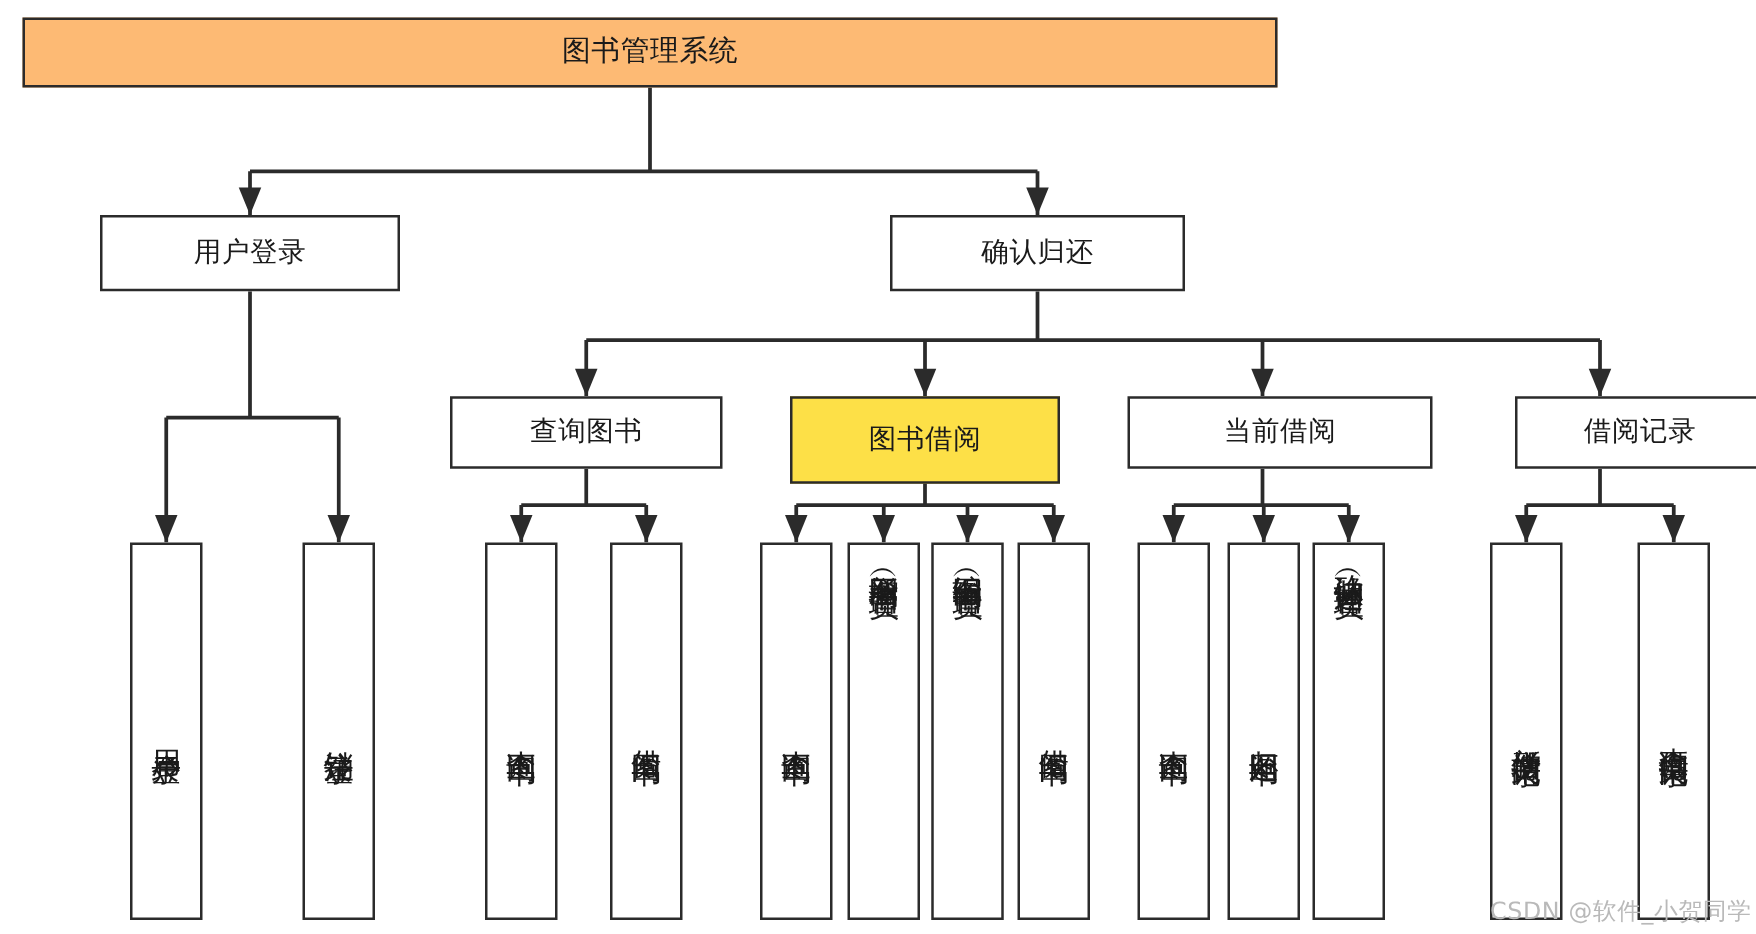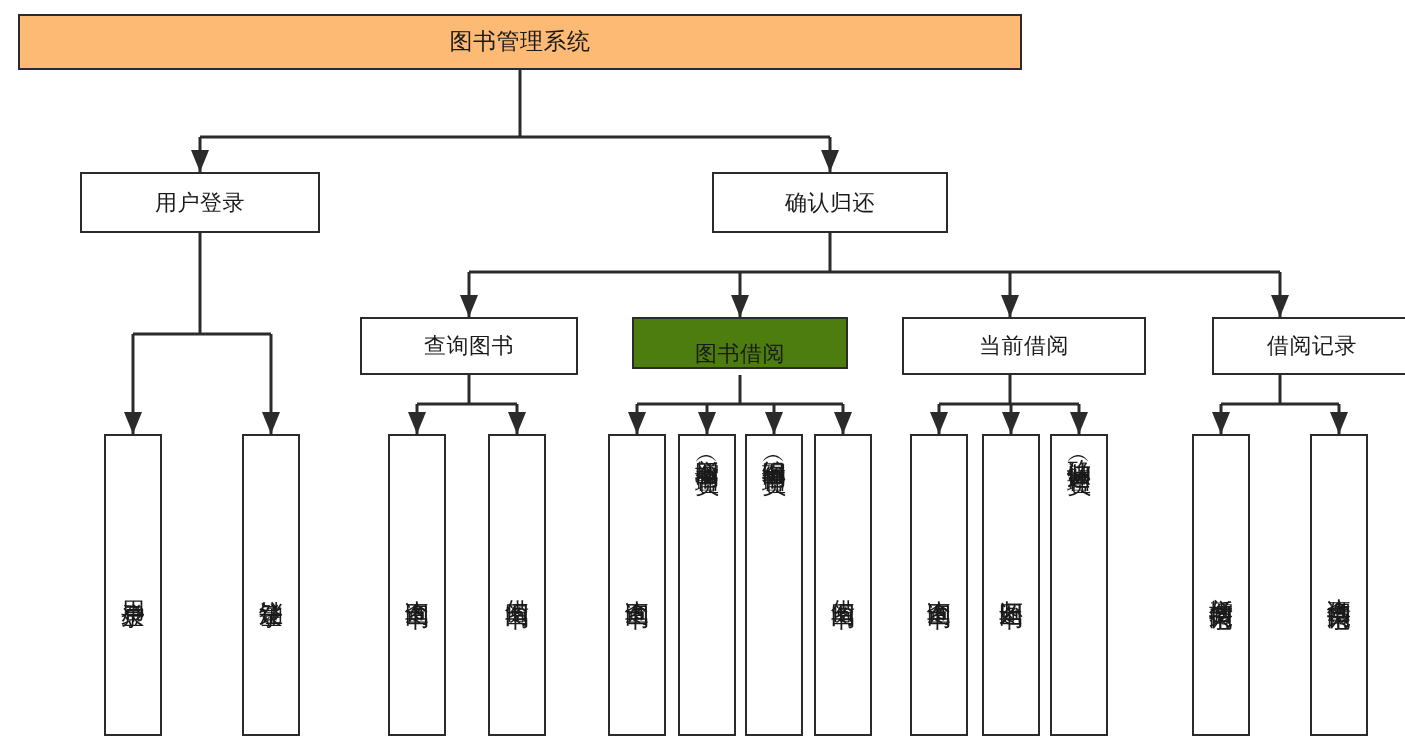--- a/index.html
+++ b/index.html
@@ -135,21 +135,21 @@
       </div>
       <div class="node horizontal" style="left: 80px; top: 172px; width: 240px; height: 61px; border-color: rgb(43, 43, 43); background: rgb(255, 255, 255);">
         <span class="node-label" style="color: rgb(26, 26, 26);">用户登录</span>
       </div>
       <div class="node horizontal" style="left: 712px; top: 172px; width: 236px; height: 61px; border-color: rgb(43, 43, 43); background: rgb(255, 255, 255);">
         <span class="node-label" style="color: rgb(26, 26, 26);">确认归还</span>
       </div>
       <div class="node horizontal" style="left: 360px; top: 317px; width: 218px; height: 58px; border-color: rgb(43, 43, 43); background: rgb(255, 255, 255);">
         <span class="node-label" style="color: rgb(26, 26, 26);">查询图书</span>
       </div>
-      <div class="node horizontal" style="left: 632px; top: 317px; width: 216px; height: 52px; border-color: rgb(43, 43, 43); background: #4d7c0f; align-items: flex-end;">
+      <div class="node horizontal" style="left: 632px; top: 317px; width: 216px; height: 70px; border-color: rgb(43, 43, 43); background: #fde047;">
         <span class="node-label" style="color: rgb(26, 26, 26);">图书借阅</span>
       </div>
       <div class="node horizontal" style="left: 902px; top: 317px; width: 244px; height: 58px; border-color: rgb(43, 43, 43); background: rgb(255, 255, 255);">
         <span class="node-label" style="color: rgb(26, 26, 26);">当前借阅</span>
       </div>
       <div class="node horizontal" style="left: 1172px; top: 317px; width: 200px; height: 58px; border-color: rgb(43, 43, 43); background: rgb(255, 255, 255); margin-left: 40px;">
         <span class="node-label" style="color: rgb(26, 26, 26);">借阅记录</span>
       </div>
       <div class="node vertical centered" style="left: 104px; top: 434px; width: 58px; height: 302px; border-color: rgb(43, 43, 43); background: rgb(255, 255, 255);">
         <span class="node-label" style="color: rgb(26, 26, 26);">用户登录</span>
@@ -184,13 +184,14 @@
       <div class="node vertical" style="left: 1050px; top: 434px; width: 58px; height: 302px; border-color: rgb(43, 43, 43); background: rgb(255, 255, 255);">
         <span class="node-label" style="color: rgb(26, 26, 26); padding-top: 4px;">确认归还（管理员）</span>
       </div>
       <div class="node vertical centered" style="left: 1192px; top: 434px; width: 58px; height: 302px; border-color: rgb(43, 43, 43); background: rgb(255, 255, 255);">
         <span class="node-label" style="color: rgb(26, 26, 26);">新增借阅记录</span>
       </div>
       <div class="node vertical centered" style="left: 1310px; top: 434px; width: 58px; height: 302px; border-color: rgb(43, 43, 43); background: rgb(255, 255, 255);">
         <span class="node-label" style="color: rgb(26, 26, 26);">查询借阅记录</span>
       </div>
     </div>
+  <div class="watermark" style="left: 1192px; top: 716px; color: rgb(185, 185, 185);">CSDN @软件_小贺同学</div>
 </div>
 
 </body></html>

